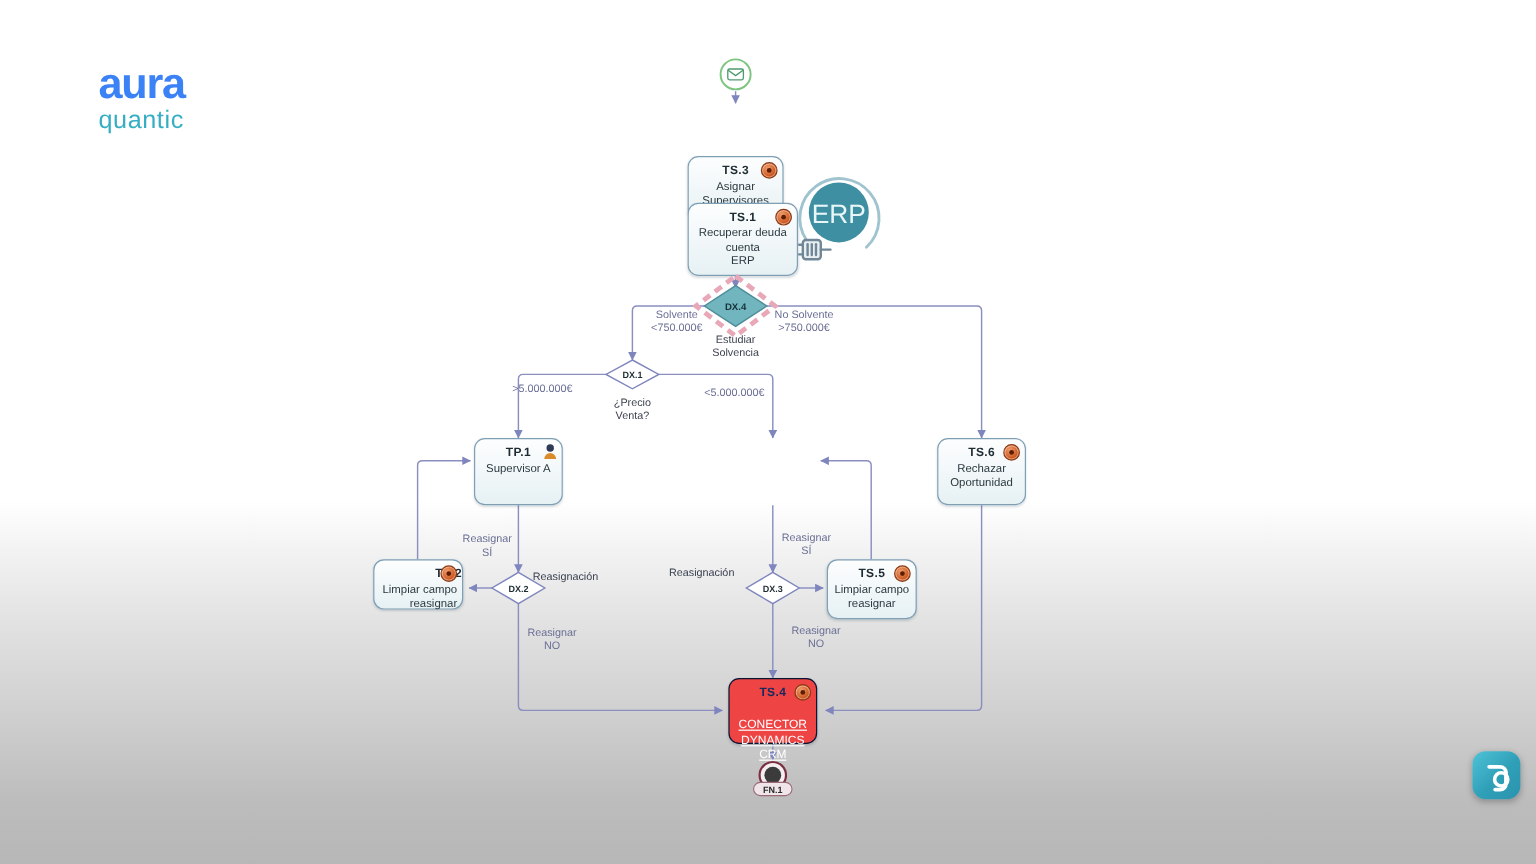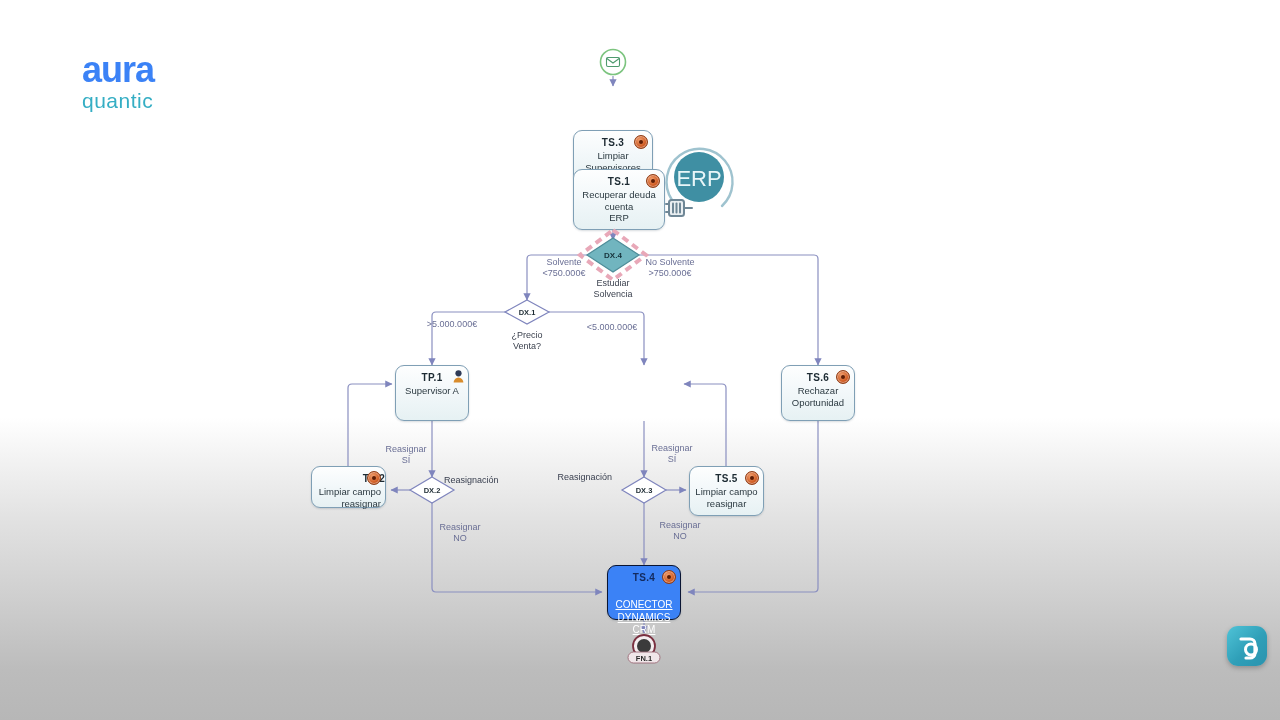--- a/index.html
+++ b/index.html
@@ -20,21 +20,21 @@
   #logo .l2{font-size:21px;color:#35aec4;letter-spacing:0.5px;margin-top:2px;}
 
   
   .node{position:absolute;box-sizing:border-box;
         border-radius:9px;border:1px solid #7f9fb5;
         background:linear-gradient(to bottom,#fdfefe 0%,#f3f8fa 45%,#e6f1f3 100%);
         box-shadow:0 1px 2px rgba(40,60,80,.18);
         text-align:center;color:#253238;}
   .node .nid{font-size:10px;font-weight:bold;letter-spacing:.3px;margin-top:6px;color:#1d2b33;}
   .node .nlabel{font-size:9.5px;line-height:11.5px;margin-top:2px;color:#2b3940;padding:0 4px;}
-  .node.dark{background:#3b82f6;border:1px solid #0a1533;color:#fff;}
+  .node.dark{background:#ef4444;border:1px solid #0a1533;color:#fff;}
   .node.dark .nid{color:#132a5e;}
   .node.dark .nlabel{color:#ffffff;font-size:10px;line-height:12.5px;}
 
   
   .badge{position:absolute;right:4px;top:4px;width:12px;height:12px;}
   .gear{border-radius:50%;background:radial-gradient(circle at 40% 35%,#f0a070,#cf5a21 60%,#a83f12 100%);
         border:1px solid #8d3a12;box-shadow:0 0 0 1px rgba(255,255,255,.4) inset;}
   .gear:after{content:"";position:absolute;left:3.5px;top:3.5px;width:4px;height:4px;border-radius:50%;
         background:#5d1d05;}
   .person{width:11px;height:13px;}
@@ -107,21 +107,21 @@
     <circle cx="613" cy="62" r="12.5" fill="#ffffff" stroke="#7cc47f" stroke-width="1.6"></circle>
     <g>
       <rect x="606.5" y="57.5" width="13" height="9" rx="1.4" fill="#ffffff" stroke="#4f9a6e" stroke-width="1.1"></rect>
       <path d="M606.5,58.3 L613,63 L619.5,58.3" fill="none" stroke="#4f9a6e" stroke-width="1.1"></path>
     </g>
   </svg>
 
   <div class="node" style="left:573px;top:86px;width:80px;height:53px;margin-top:44px;">
     <div class="badge gear"></div>
     <div class="nid">TS.3</div>
-    <div class="nlabel" style="white-space:pre-line">Limpiar
+    <div class="nlabel" style="white-space:pre-line">Asignar
 Supervisores</div>
   </div>
 
   <div class="node" style="left:573px;top:169px;width:92px;height:61px;">
     <div class="badge gear"></div>
     <div class="nid">TS.1</div>
     <div class="nlabel" style="white-space:pre-line">Recuperar deuda
 cuenta
 ERP</div>
   </div>

